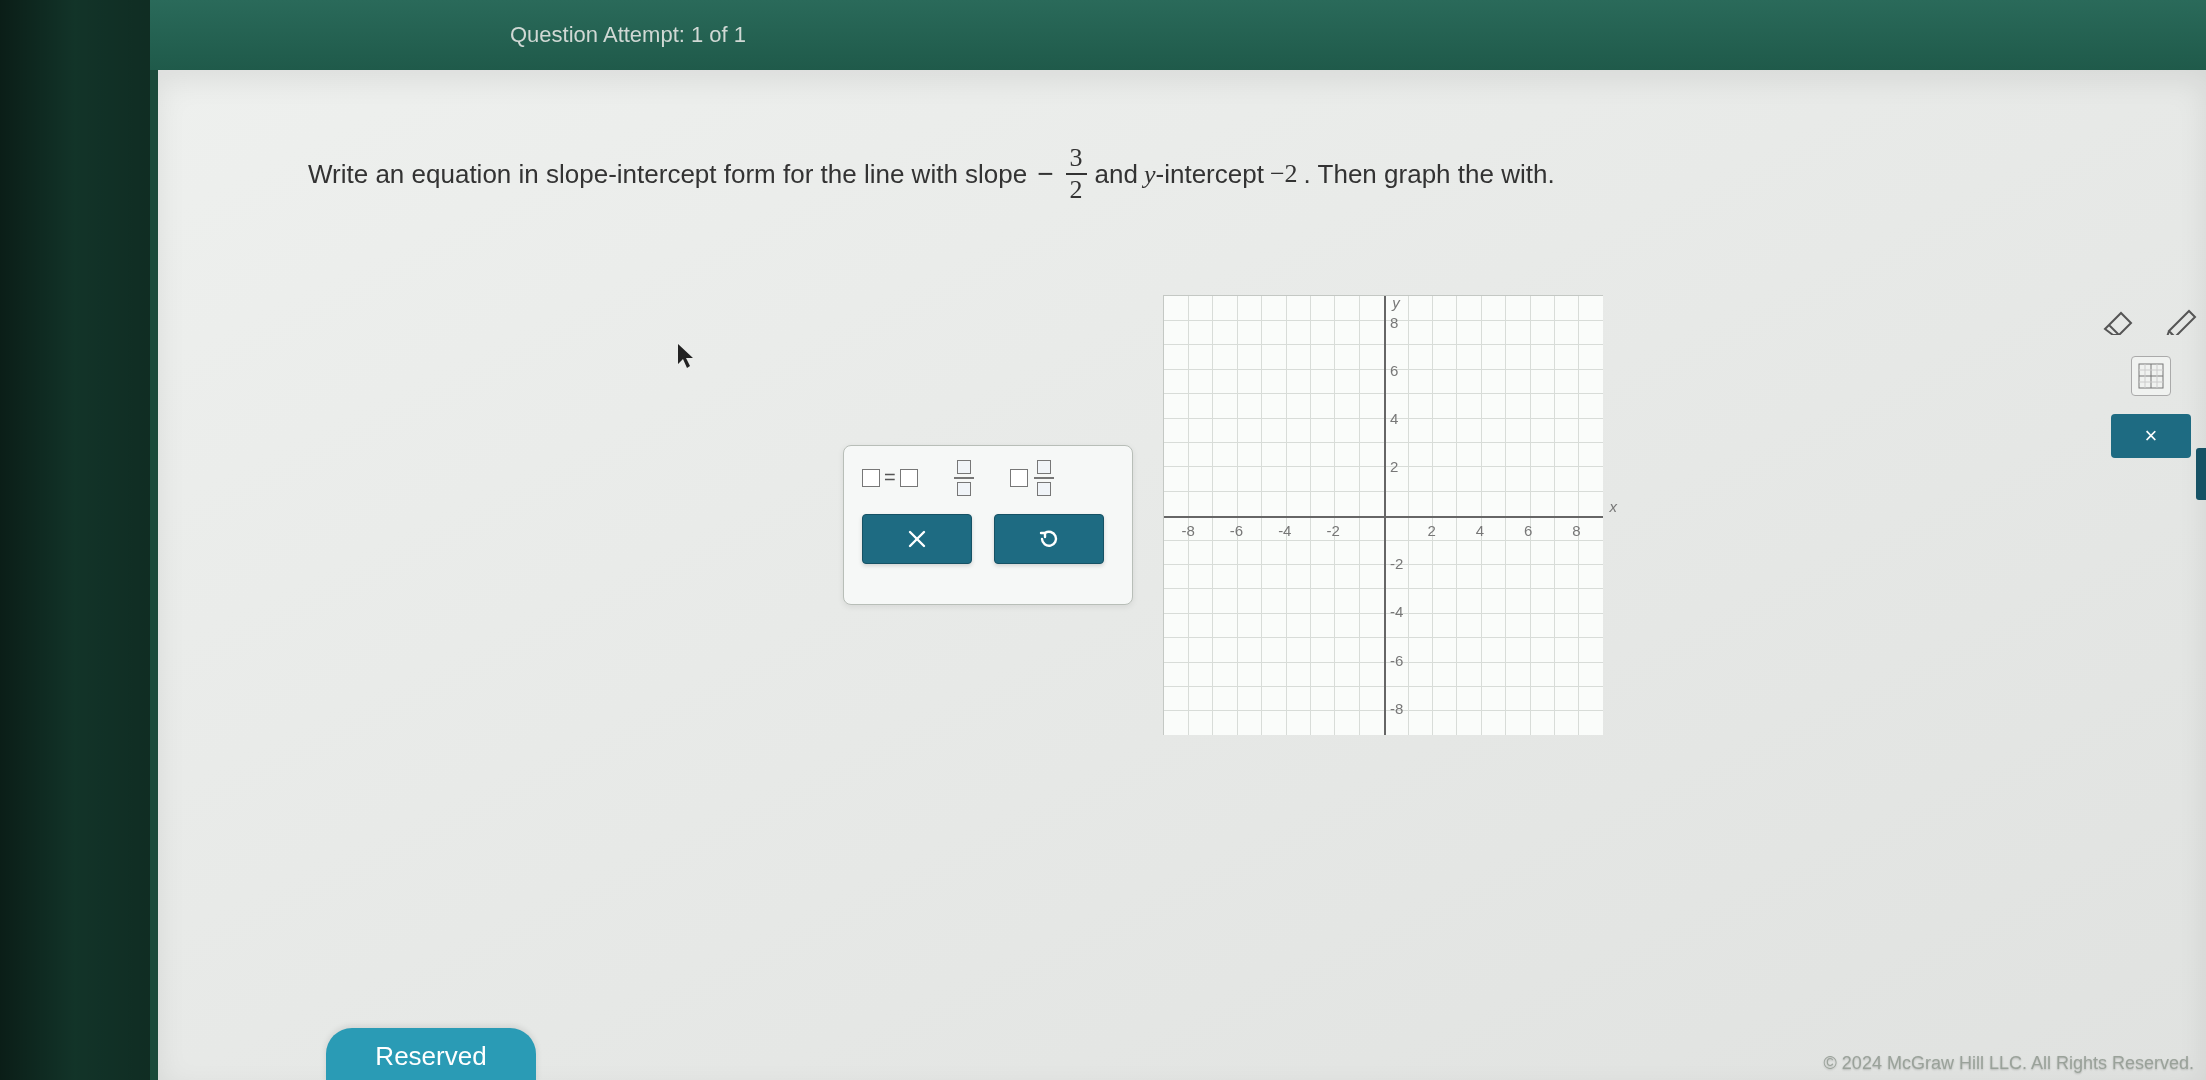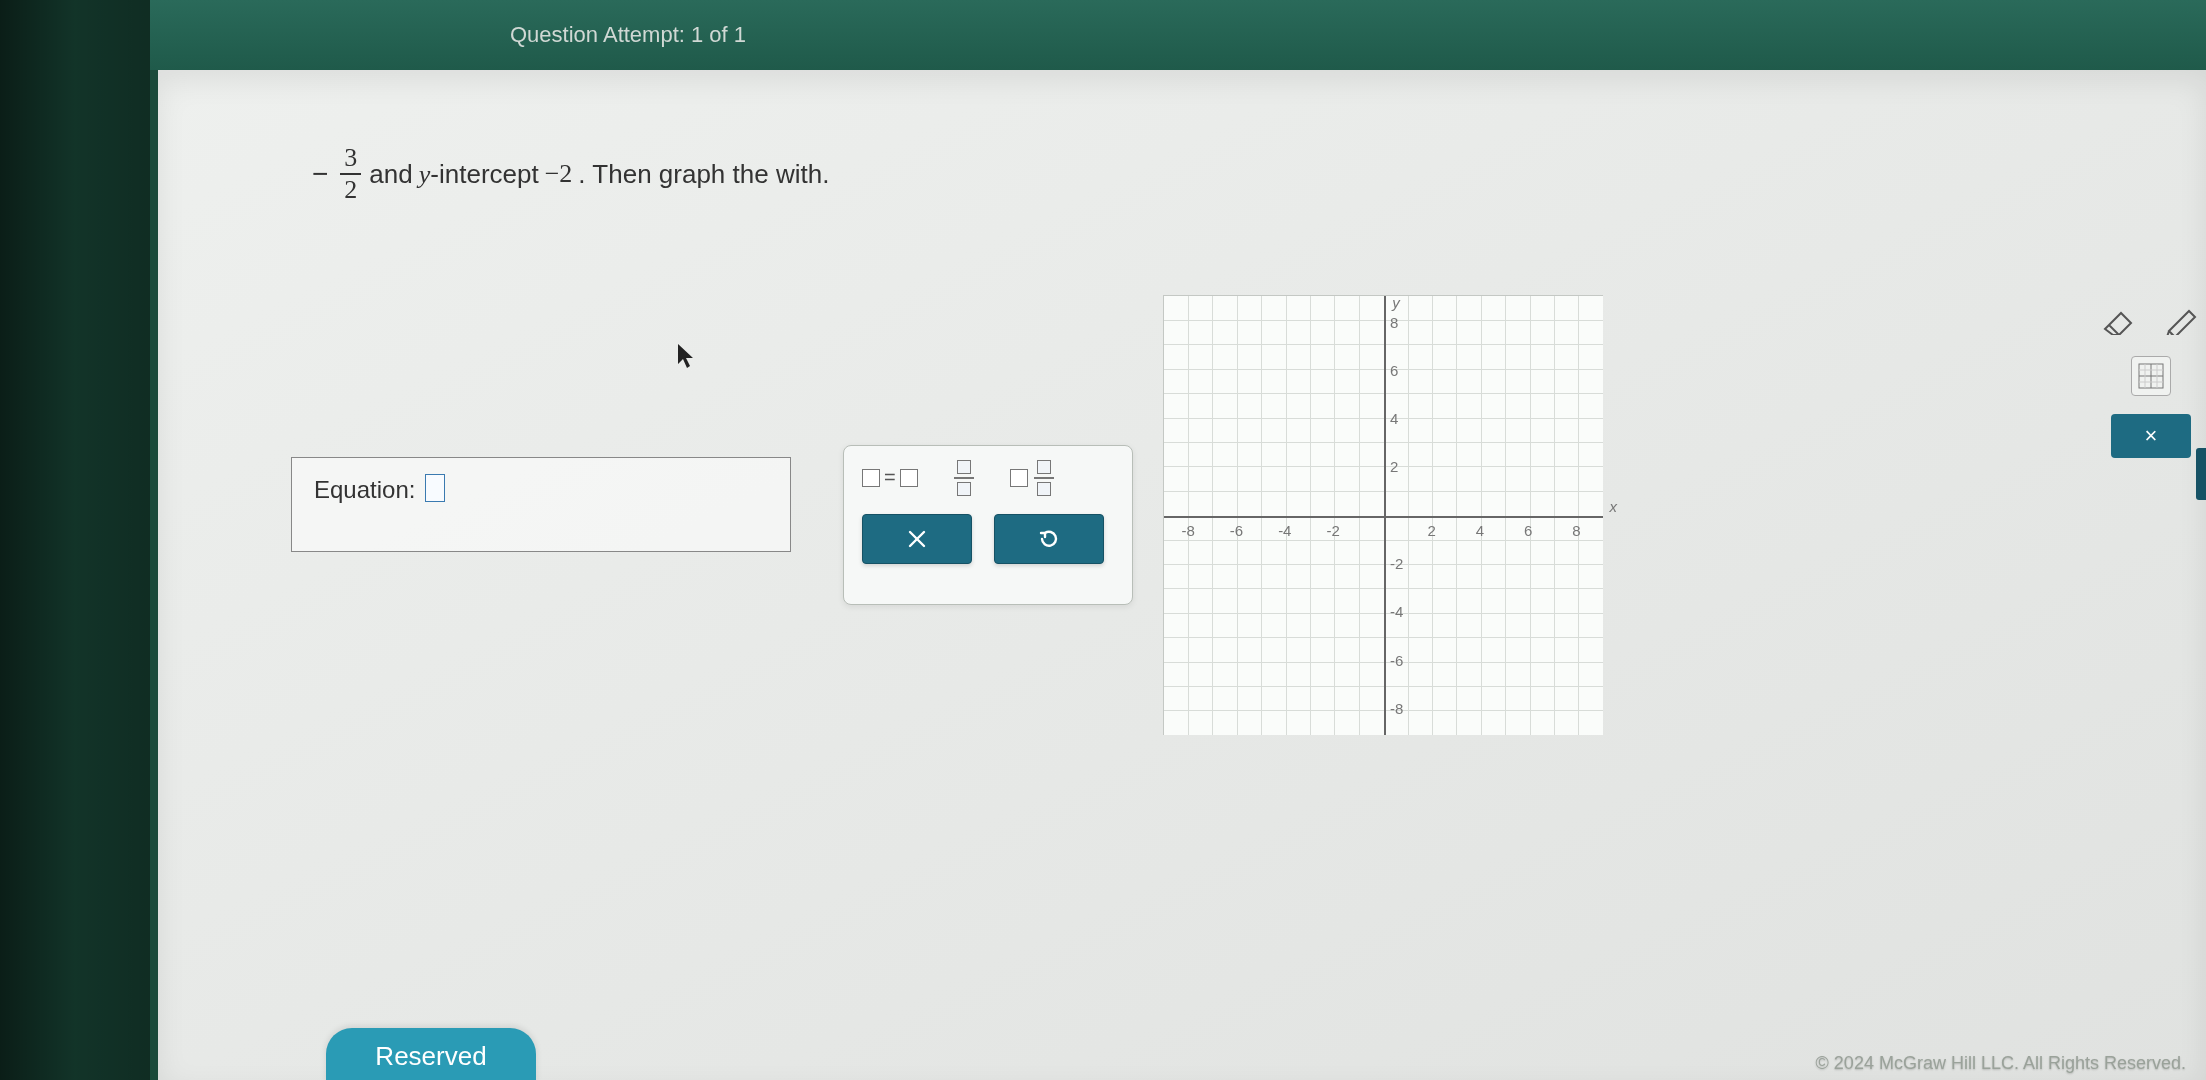--- a/index.html
+++ b/index.html
@@ -114,57 +114,54 @@
   }
   
   .continue-btn {
     position: absolute; left: 168px; bottom: -4px; width: 210px; height: 56px;
     background: #2a9bb5; border-radius: 26px 26px 0 0; color: #fff;
     display: flex; align-items: center; justify-content: center;
     font-size: 26px; cursor: pointer; box-shadow: 0 -2px 6px rgba(0,0,0,0.1);
   }
   
   .copyright {
-    position: absolute; right: 20px; bottom: 6px; font-size: 18px; color: #9aa29a;
+    position: absolute; right: 12px; bottom: 6px; font-size: 18px; color: #9aa29a;
     text-shadow: 0 1px 2px rgba(0,0,0,0.2);
   }
 </style>
 </head>
 <body>
 
 <div class="side-glare"></div>
 
 <div class="top-bar">
   <span>Question Attempt: 1 of 1</span>
 </div>
 
 <div class="main-panel">
 
   <div class="question-row">
+    <span>Write an equation in slope-intercept form for the line with slope</span>
     <span class="minus">−</span>
     <span class="frac">
       <span class="n">3</span>
       <span class="d">2</span>
     </span>
     <span>and</span>
     <span>
       <span class="yi">y</span><span>-intercept</span>
     </span>
     <span style="font-family:'Times New Roman',serif;">−2</span>
       <span>. Then graph the with.</span>
   </div>
 
   <svg class="cursor-arrow" viewBox="0 0 20 28">
     <path d="M2 2 L2 22 L7 17 L11 26 L14 24 L10 16 L17 16 Z" fill="#222"></path>
   </svg>
 
-  <div class="equation-box">
-    <span class="equation-label">Equation:</span>
-    <div class="equation-input"></div>
-  </div>
 
   <div class="toolbox">
     <div class="tool-row">
       <span class="tool-eq">
         <span class="sq"></span>
         <span>=</span>
         <span class="sq"></span>
       </span>
       <span class="tool-frac">
         <span class="sq-sm"></span>

